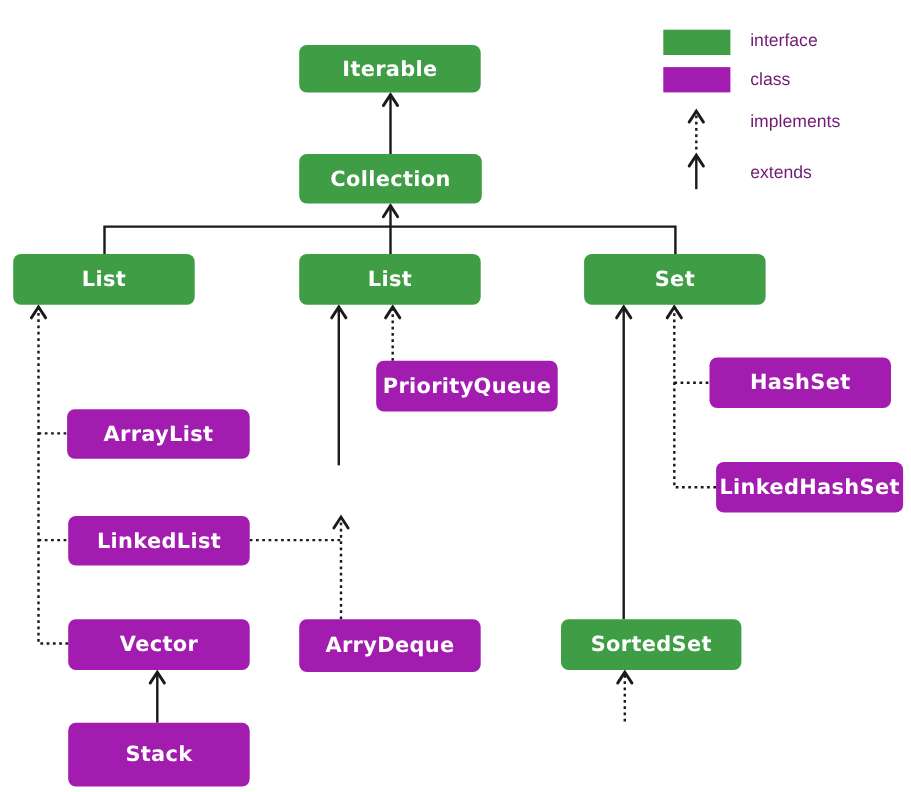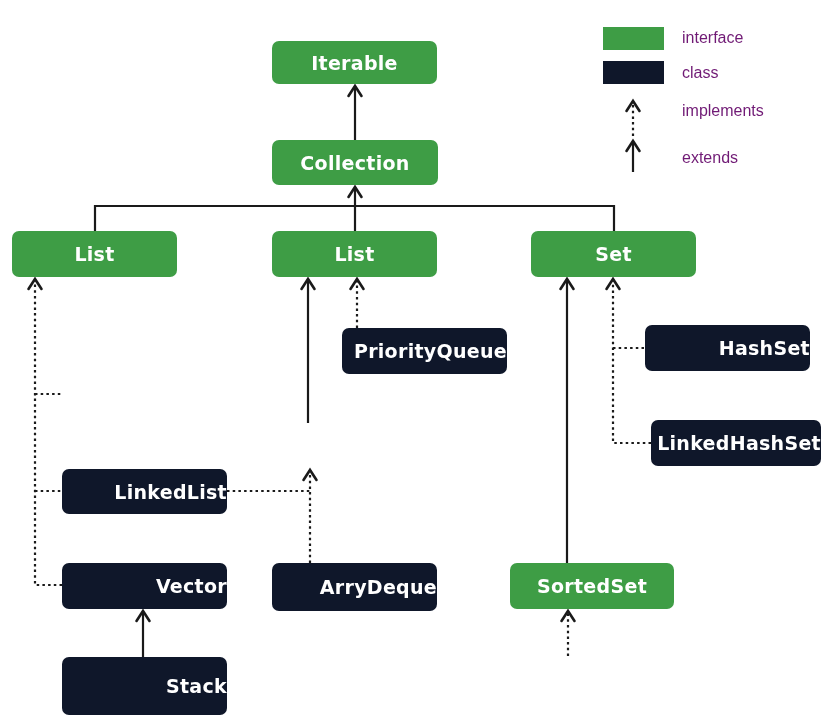--- a/index.html
+++ b/index.html
@@ -19,21 +19,21 @@
     display:flex;
     align-items:center;
     justify-content:center;
     color:#ffffff;
     font-weight:bold;
     font-size:19px;
     letter-spacing:.3px;
     white-space:nowrap;
   }
   .kind-interface{background:#3E9D45;}
-  .kind-class{background:#0f172a;justify-content:flex-end;}
+  .kind-class{background:#a21caf;}
   .legend-swatch{position:absolute;width:61px;height:23px;}
   .legend-label{
     position:absolute;
     font-family:"Liberation Sans","DejaVu Sans",sans-serif;
     font-size:16px;
     color:#701a75;
     line-height:24px;
     white-space:nowrap;
   }
 </style>
@@ -85,20 +85,23 @@
   <div class="node kind-interface" style="left:531px;top:231px;width:165px;height:46px">
     <span>Set</span>
   </div>
   <div class="node kind-interface" style="left:510px;top:563px;width:164px;height:46px">
     <span>SortedSet</span>
   </div>
 
   <div class="node kind-class" style="left:342px;top:328px;width:165px;height:46px">
     <span>PriorityQueue</span>
   </div>
+  <div class="node kind-class" style="left:61px;top:372px;width:166px;height:45px">
+    <span>ArrayList</span>
+  </div>
   <div class="node kind-class" style="left:62px;top:469px;width:165px;height:45px">
     <span>LinkedList</span>
   </div>
   <div class="node kind-class" style="left:62px;top:563px;width:165px;height:46px">
     <span>Vector</span>
   </div>
   <div class="node kind-class" style="left:62px;top:657px;width:165px;height:58px">
     <span>Stack</span>
   </div>
   <div class="node kind-class" style="left:272px;top:563px;width:165px;height:48px">

